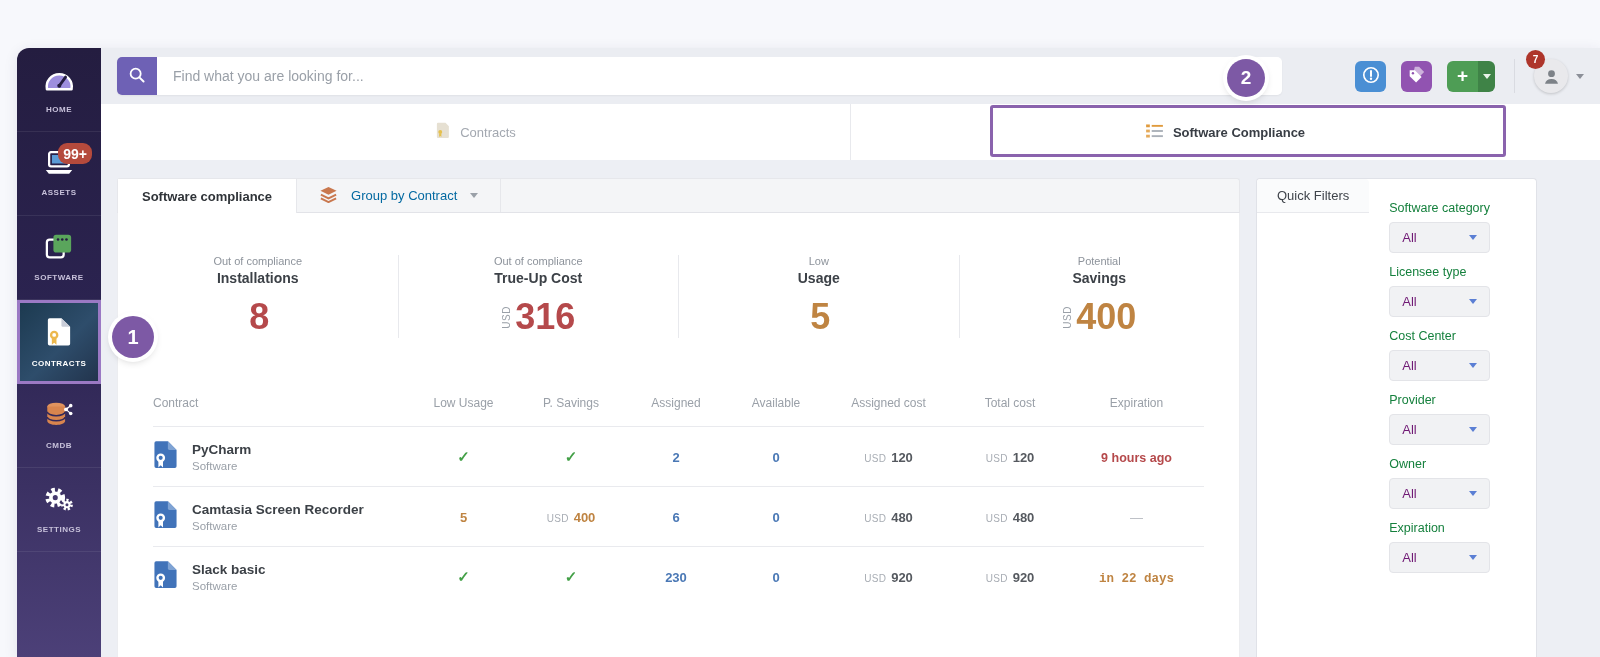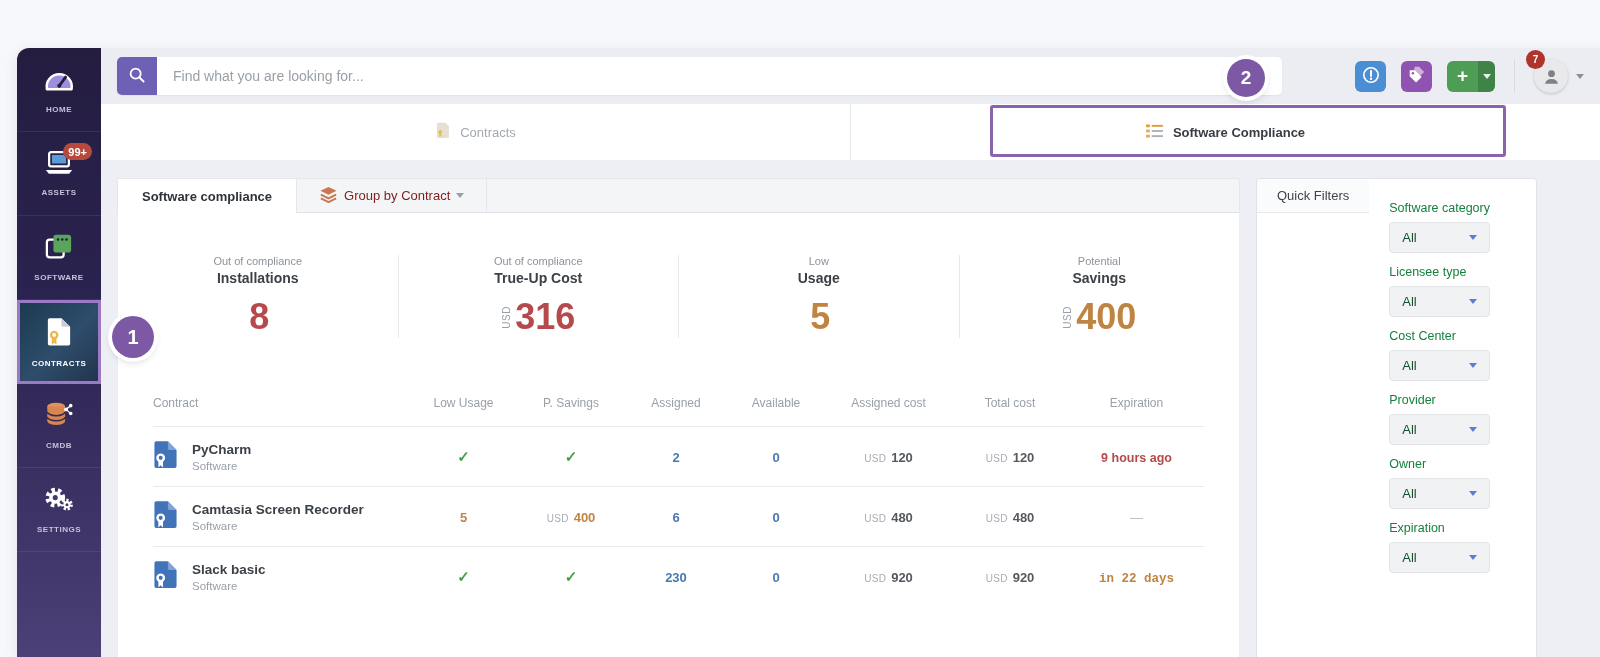--- a/index.html
+++ b/index.html
@@ -32,21 +32,21 @@
     border-bottom:1px solid rgba(255,255,255,.08);
   }
   .side-item .lbl { font-size:8px; letter-spacing:.5px; color:#c7c1da; font-weight:bold; }
   .side-item.active {
     background:linear-gradient(135deg,#1c3a50 0%, #2e4d6b 55%, #22344d 100%);
     border:3px solid #9b79c4;
   }
   .side-item.active .lbl { color:#ffffff; }
   .badge-99 {
     position:absolute; top:11px; right:9px;
-    background:#b54a3c; color:#fff; font-size:11px; font-weight:bold;
+    background:#b54a3c; color:#fff; font-size:14px; font-weight:bold;
     padding:2.5px 5px; border-radius:9px;
   }
   
   .main-col { flex:1; display:flex; flex-direction:column; min-width:0; }
   .topbar {
     height:56px; background:#ebedf2; flex-shrink:0;
     display:flex; align-items:center; padding:0 16px; position:relative;
   }
   .search { display:flex; height:38px; width:1165px; border-radius:5px; box-shadow:0 1px 2px rgba(0,0,0,.05); }
   .search-btn {
@@ -109,21 +109,21 @@
     background:#f4f5f7; border:1px solid #e6e7eb; border-bottom:1px solid #e2e3e8;
     border-radius:3px 3px 0 0;
   }
   .ptab {
     padding:0 24px; display:flex; align-items:center; font-size:13px; cursor:pointer;
   }
   .ptab.active {
     background:#fff; font-weight:bold; color:#2f3338;
     border-right:1px solid #e6e7eb; margin-bottom:-1px;
   }
-  .groupby { display:flex; align-items:center; gap:6px; padding:0 22px; color:#7f1d1d; font-size:13px; cursor:pointer; border-right:1px solid #e6e7eb; }
+  .groupby { display:flex; align-items:center; gap:13px; padding:0 22px; color:#0369a1; font-size:13px; cursor:pointer; border-right:1px solid #e6e7eb; }
   .groupby .caret-down { color:#9aa0a8; }
   .panel-body { background:#fff; flex:1; border-left:1px solid #ecedf0; border-right:1px solid #ecedf0; overflow:hidden; }
   
   .stats { display:flex; padding:42px 0 30px; }
   .stat { flex:1; text-align:center; border-right:1px solid #e8e9ed; }
   .stat:last-child { border-right:none; }
   .stat .t1 { font-size:11px; color:#8d939b; }
   .stat .t2 { font-size:14px; color:#3c4147; font-weight:bold; margin-top:3px; }
   .stat .val { margin-top:10px; font-size:36px; font-weight:bold; display:flex; align-items:center; justify-content:center; }
   .stat .cur {
@@ -164,21 +164,21 @@
     height:34px; flex-shrink:0; background:#fafbfc; border-bottom:1px solid #e8e9ed;
     display:flex; align-items:center; padding:0 20px;
     font-size:13px; color:#3f444b; border-radius:4px 4px 0 0;
   }
   .qf-body { padding:22px 20px; }
   .qf-group { margin-bottom:12px; }
   .qf-label { font-size:12.5px; color:#15803d; margin-bottom:7px; }
   .qf-select {
     height:31px; background:#f1f2f4; border:1px solid #e3e4e8; border-radius:4px;
     display:flex; align-items:center; justify-content:space-between;
-    padding:0 12px; font-size:13px; color:#14532d; cursor:pointer;
+    padding:0 12px; font-size:13px; color:#701a75; cursor:pointer;
   }
   .qf-select .caret-down { color:#5b7fd4; }
   
   .ann-circle {
     position:absolute; border-radius:50%;
     background:#7d59a5; color:#fff; font-weight:bold;
     display:flex; align-items:center; justify-content:center;
     box-shadow:0 0 0 4px #ffffff, 0 3px 8px rgba(0,0,0,.22);
     z-index:20; pointer-events:none;
   }

